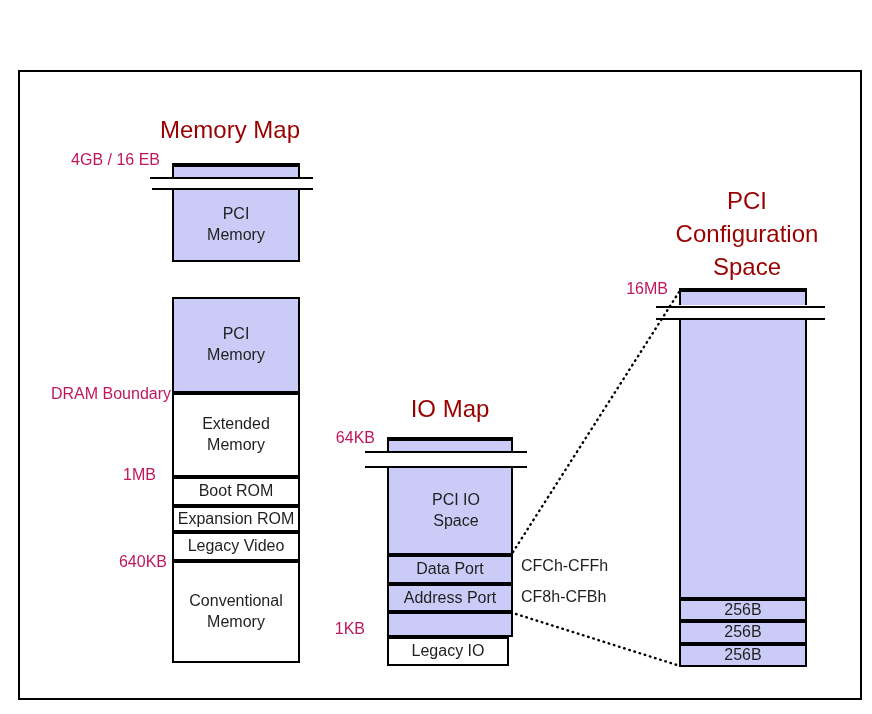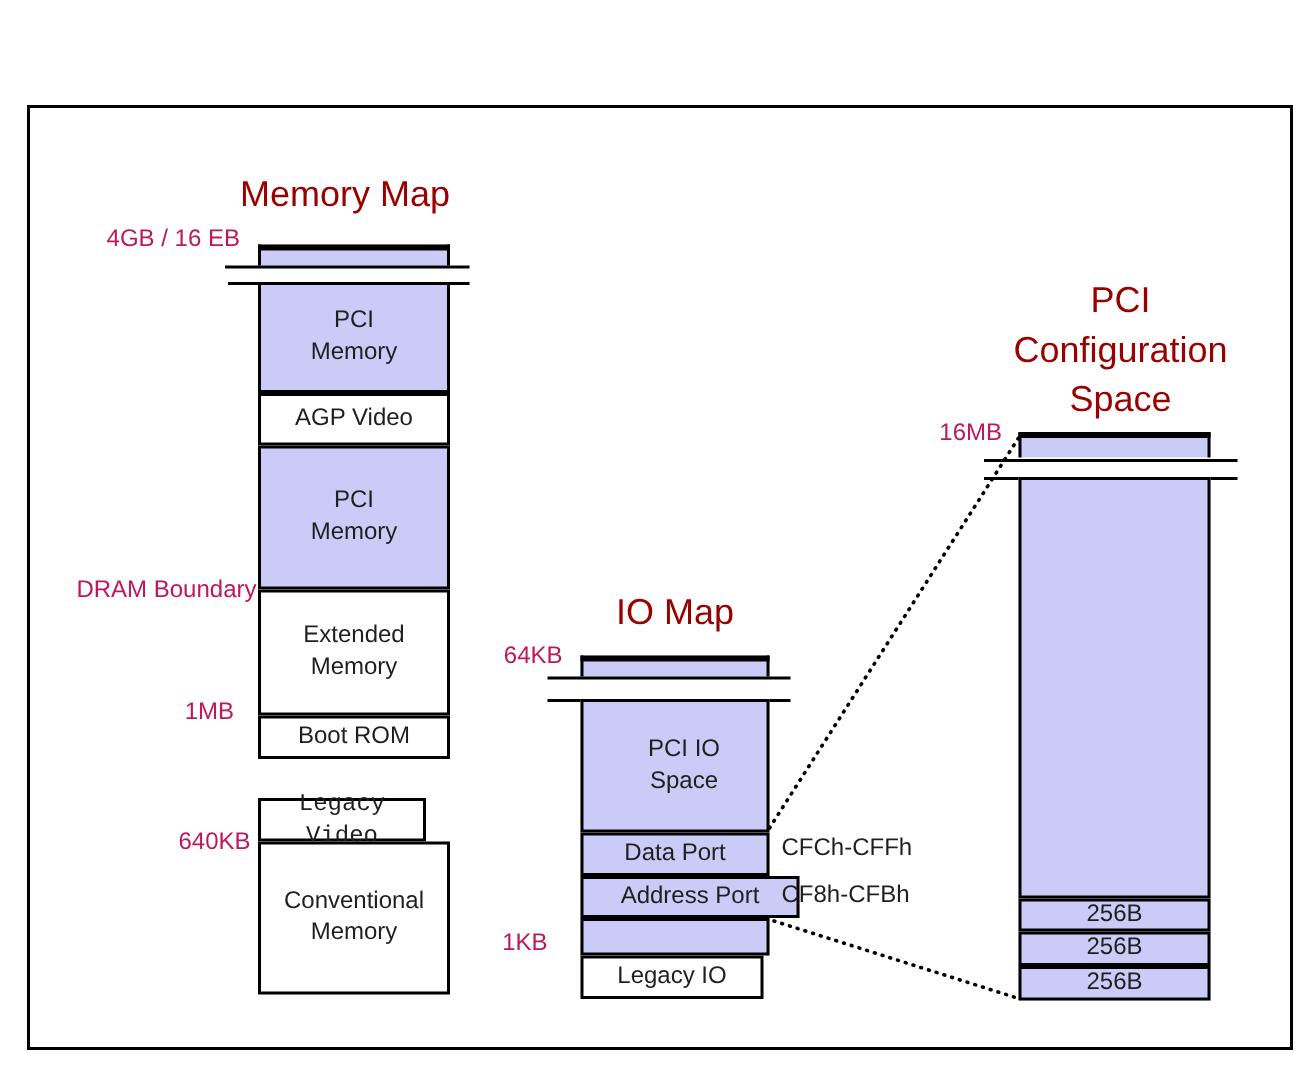--- a/index.html
+++ b/index.html
@@ -37,43 +37,43 @@
   <div class="side-label" style="left:38px;top:385px;width:133px;">DRAM Boundary</div>
   <div class="side-label" style="left:40px;top:466px;width:116px;">1MB</div>
   <div class="side-label" style="left:40px;top:553px;width:127px;">640KB</div>
 
   <div class="seg fill sliver" style="left:172px;top:163px;width:128px;height:14px;border-bottom:none;"></div>
   <div class="brk" style="left:150px;top:177px;width:163px;"></div>
   <div class="brk" style="left:152px;top:188px;width:161px;"></div>
 
   <div class="seg fill" style="left:172px;top:188px;width:128px;height:74px;">PCI
 Memory</div>
-  <div class="seg" style="left:172px;top:262px;width:128px;height:35px;">AGP Video</div>
   <div class="seg fill" style="left:172px;top:297px;width:128px;height:96px;">PCI
 Memory</div>
   <div class="seg" style="left:172px;top:393px;width:128px;height:84px;">Extended
 Memory</div>
   <div class="seg" style="left:172px;top:477px;width:128px;height:29px;">Boot ROM</div>
-  <div class="seg" style="left:172px;top:532px;width:112px;height:29px;font-family:Liberation Mono, monospace;">Legacy Video</div>
+  <div class="seg" style="left:172px;top:506px;width:128px;height:26px;">Expansion ROM</div>
+  <div class="seg" style="left:172px;top:532px;width:128px;height:29px;">Legacy Video</div>
   <div class="seg" style="left:172px;top:561px;width:128px;height:102px;">Conventional
 Memory</div>
 
   <div class="rtitle" style="left:375px;top:392px;width:150px;">IO Map</div>
 
   <div class="side-label" style="left:280px;top:429px;width:95px;">64KB</div>
   <div class="side-label" style="left:280px;top:620px;width:85px;">1KB</div>
 
   <div class="seg fill sliver" style="left:387px;top:437px;width:126px;height:14px;border-bottom:none;"></div>
   <div class="brk" style="left:365px;top:451px;width:162px;"></div>
   <div class="brk" style="left:365px;top:466px;width:162px;"></div>
 
   <div class="seg fill" style="left:387px;top:466px;width:126px;height:89px;padding-left:12px;">PCI IO
 Space</div>
   <div class="seg fill" style="left:387px;top:555px;width:126px;height:29px;">Data Port</div>
-  <div class="seg fill" style="left:387px;top:584px;width:146px;height:28px;">Address Port</div>
+  <div class="seg fill" style="left:387px;top:584px;width:126px;height:28px;">Address Port</div>
   <div class="seg fill" style="left:387px;top:612px;width:126px;height:25px;"></div>
   <div class="seg" style="left:387px;top:637px;width:122px;height:29px;">Legacy IO</div>
 
   <div class="range-label" style="left:521px;top:557px;">CFCh-CFFh</div>
   <div class="range-label" style="left:521px;top:588px;text-align:right;">CF8h-CFBh</div>
 
   <div class="rtitle" style="left:627px;top:184px;width:240px;">PCI
 Configuration
 Space</div>
 

